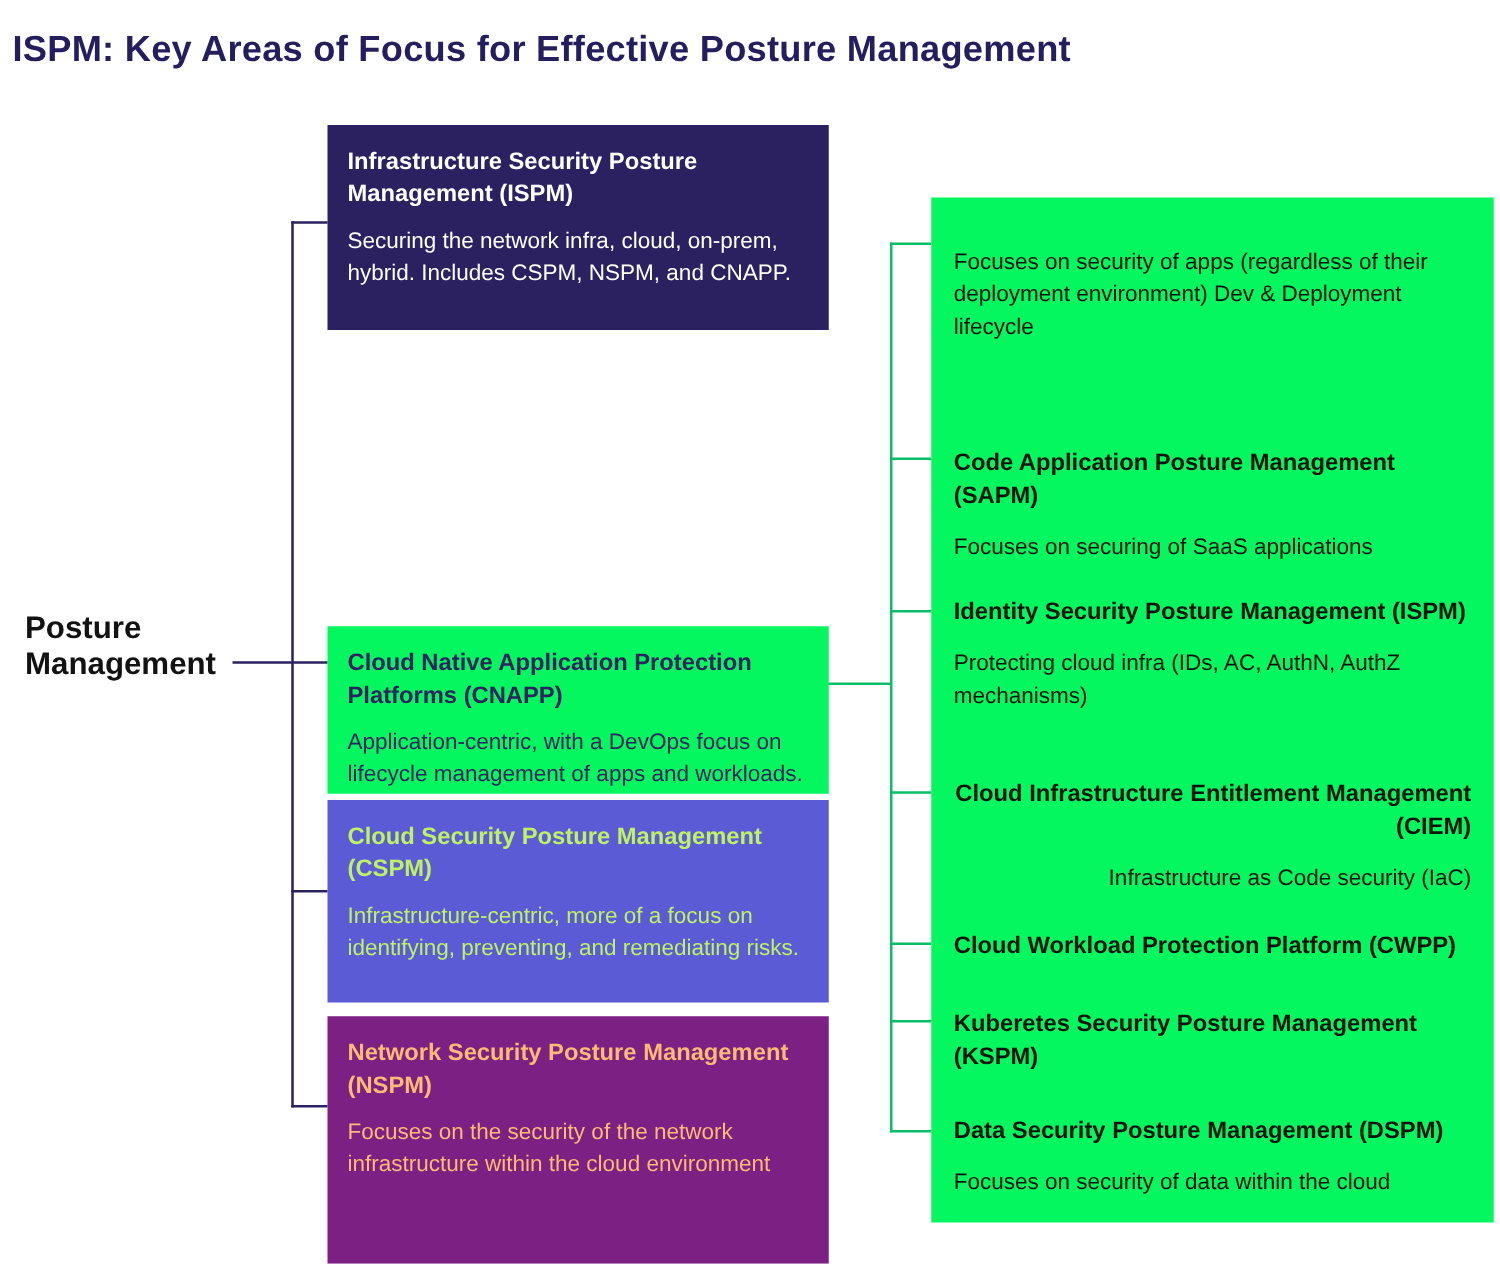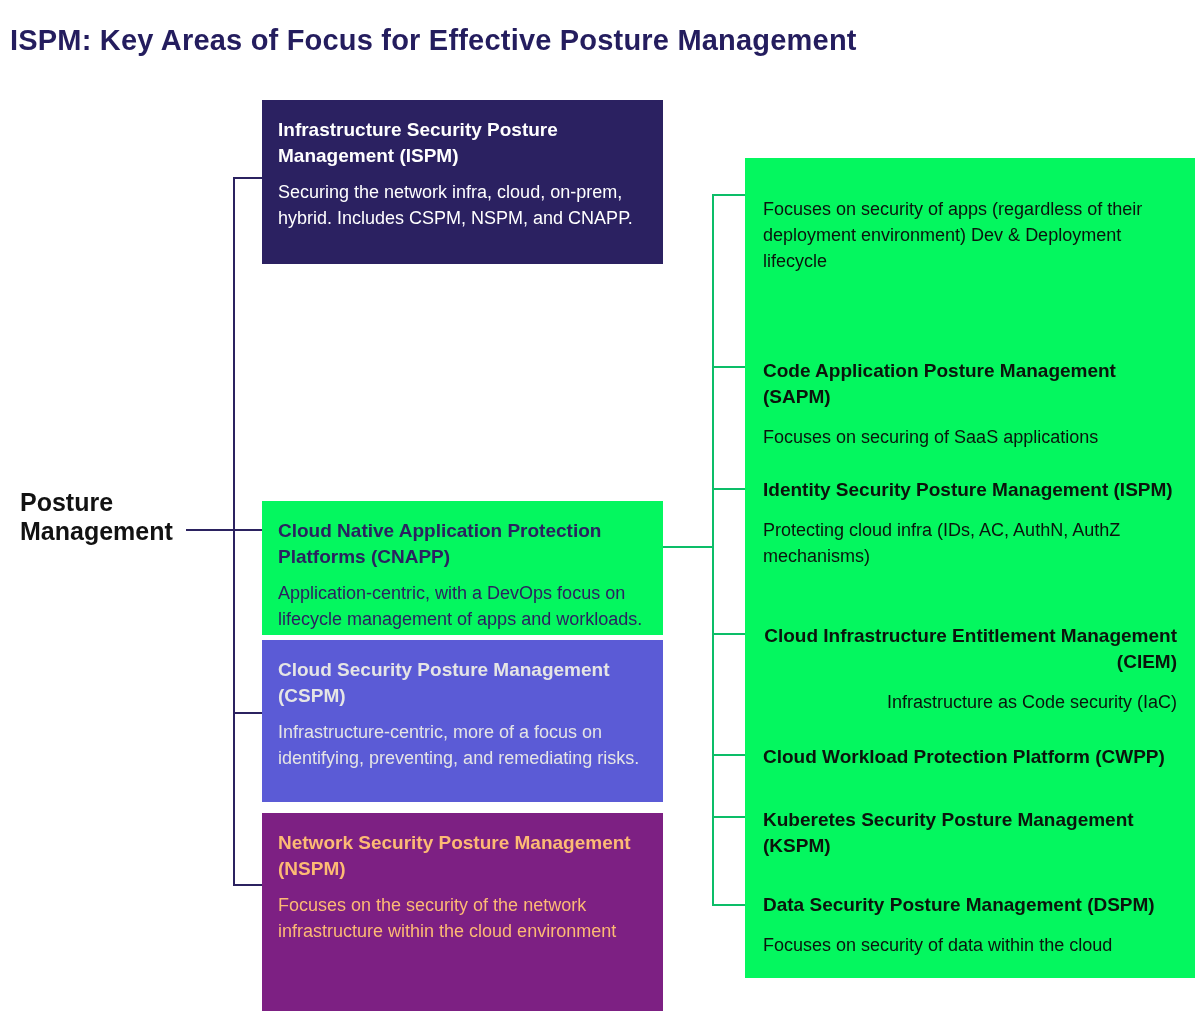--- a/index.html
+++ b/index.html
@@ -74,21 +74,21 @@
     line-height: 26px;
     font-weight: bold;
   }
   .node-body {
     margin-top: 10px;
     font-size: 18px;
     line-height: 26px;
   }
   .node-ispm  { top: 100px; height: 164px; background: var(--navy, #2b2161); color: #ffffff; }
   .node-cnapp { top: 469px; height: 134px; background: var(--green, #04f75f); color: var(--cnapp-ink, #2b2260); margin-top: 32px; }
-  .node-cspm  { top: 640px; height: 162px; background: var(--periwinkle, #5b5bd6); color: #e5e5e5; }
+  .node-cspm  { top: 640px; height: 162px; background: var(--periwinkle, #5b5bd6); color: #bef264; }
   .node-nspm  { top: 813px; height: 208px; background: var(--purple, #7d2083); color: #fdba74; }
 
   
   .panel {
     position: absolute;
     left: 745px;
     top: 158px;
     width: 450px;
     height: 820px;
     background: var(--green, #04f75f);

